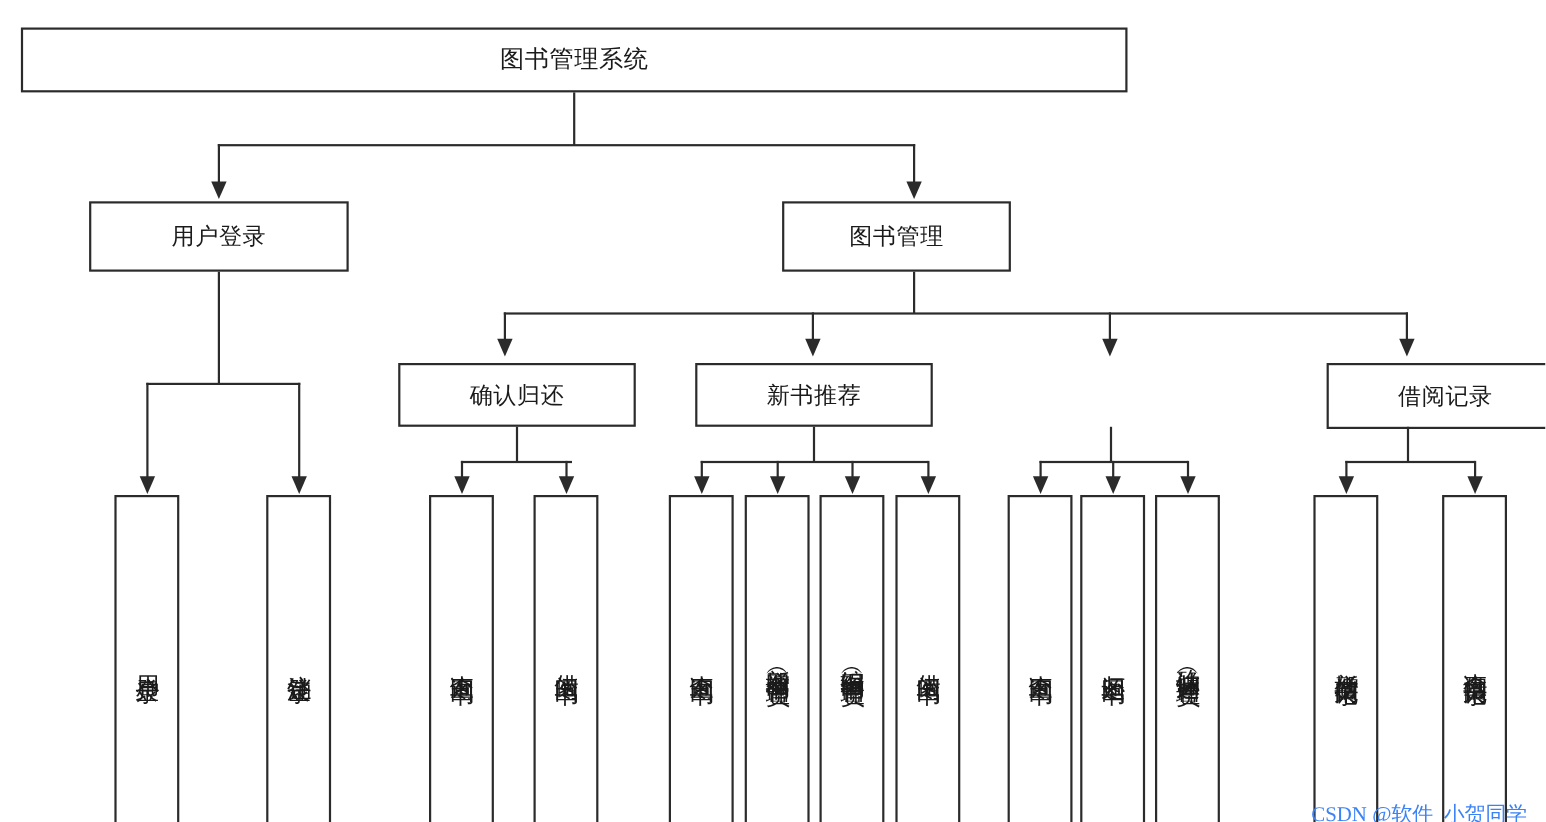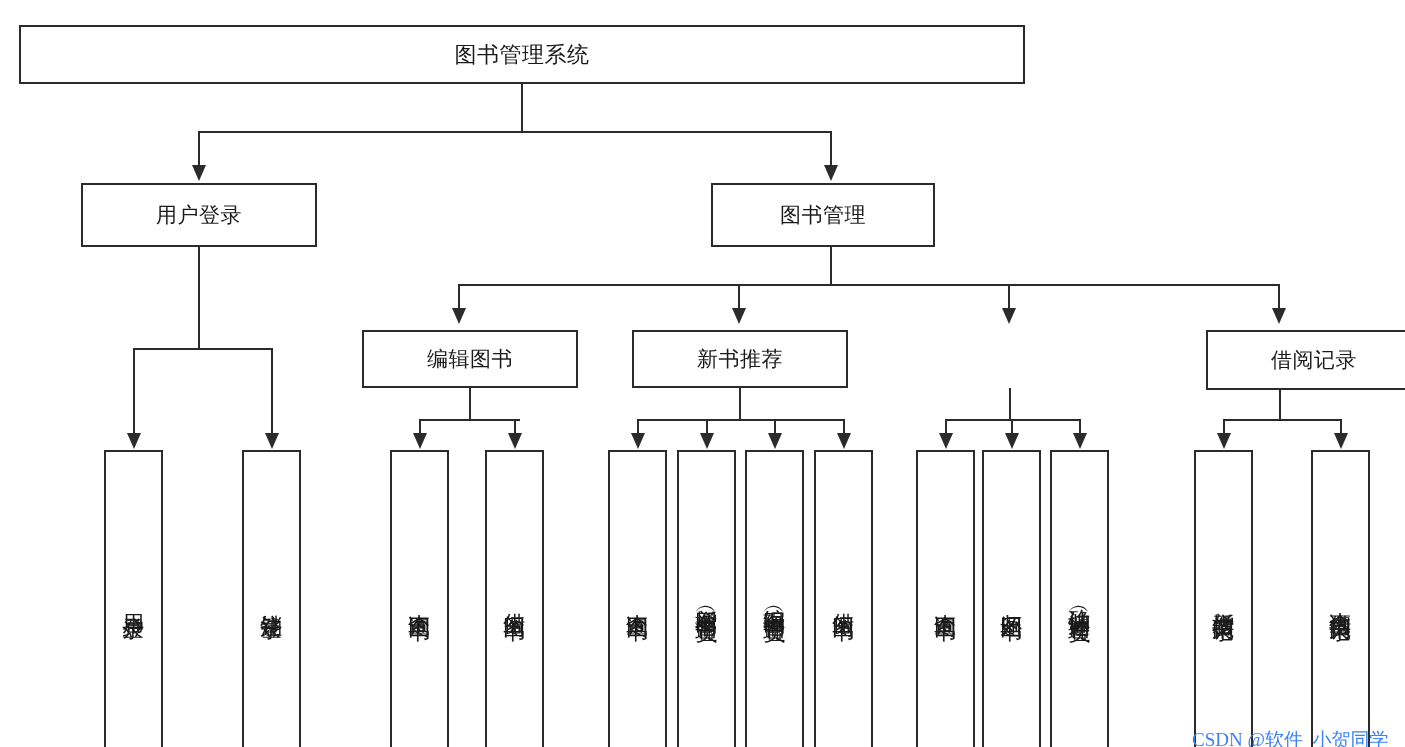--- a/index.html
+++ b/index.html
@@ -88,21 +88,21 @@
   <div class="ln v" style="left:521px; top:70px; width:2px; height:48px;"></div>
   <div class="ln h" style="left:198px; top:117px; width:634px;"></div>
   <div class="ln v" style="left:198px; top:117px; height:36px;"></div>
   <div class="arw" style="left:192px; top:151px;"></div>
   <div class="ln v" style="left:830px; top:117px; height:36px;"></div>
   <div class="arw" style="left:824px; top:151px;"></div>
 
   <div class="node horiz" style="left:81px; top:169px; width:236px; height:64px;">
     <span class="lbl">用户登录</span>
   </div>
-  <div class="node horiz" style="left:711px; top:169px; width:224px; height:64px;">
+  <div class="node horiz" style="left:711px; top:169px; width:208px; height:64px;">
     <span class="lbl">图书管理</span>
   </div>
 
   <div class="ln v" style="left:198px; top:233px; height:102px;"></div>
   <div class="ln h" style="left:133px; top:334px; width:140px;"></div>
   <div class="ln v" style="left:133px; top:334px; height:87px;"></div>
   <div class="arw" style="left:127px; top:419px;"></div>
   <div class="ln v" style="left:271px; top:334px; height:87px;"></div>
   <div class="arw" style="left:265px; top:419px;"></div>
 
@@ -111,21 +111,21 @@
   <div class="ln v" style="left:458px; top:270px; height:26px;"></div>
   <div class="arw" style="left:452px; top:294px;"></div>
   <div class="ln v" style="left:738px; top:270px; height:26px;"></div>
   <div class="arw" style="left:732px; top:294px;"></div>
   <div class="ln v" style="left:1008px; top:270px; height:26px;"></div>
   <div class="arw" style="left:1002px; top:294px;"></div>
   <div class="ln v" style="left:1278px; top:270px; height:26px;"></div>
   <div class="arw" style="left:1272px; top:294px;"></div>
 
   <div class="node horiz" style="left:362px; top:316px; width:216px; height:58px;">
-    <span class="lbl">编辑图书</span>
+    <span class="lbl">确认归还</span>
   </div>
   <div class="node horiz" style="left:632px; top:316px; width:216px; height:58px;">
     <span class="lbl">新书推荐</span>
   </div>
   <div class="node horiz" style="left:1206px; top:316px; width:216px; height:60px;">
     <span class="lbl">借阅记录</span>
   </div>
 
   <div class="ln v" style="left:469px; top:374px; height:32px;"></div>
   <div class="ln h" style="left:419px; top:405px; width:101px;"></div>

